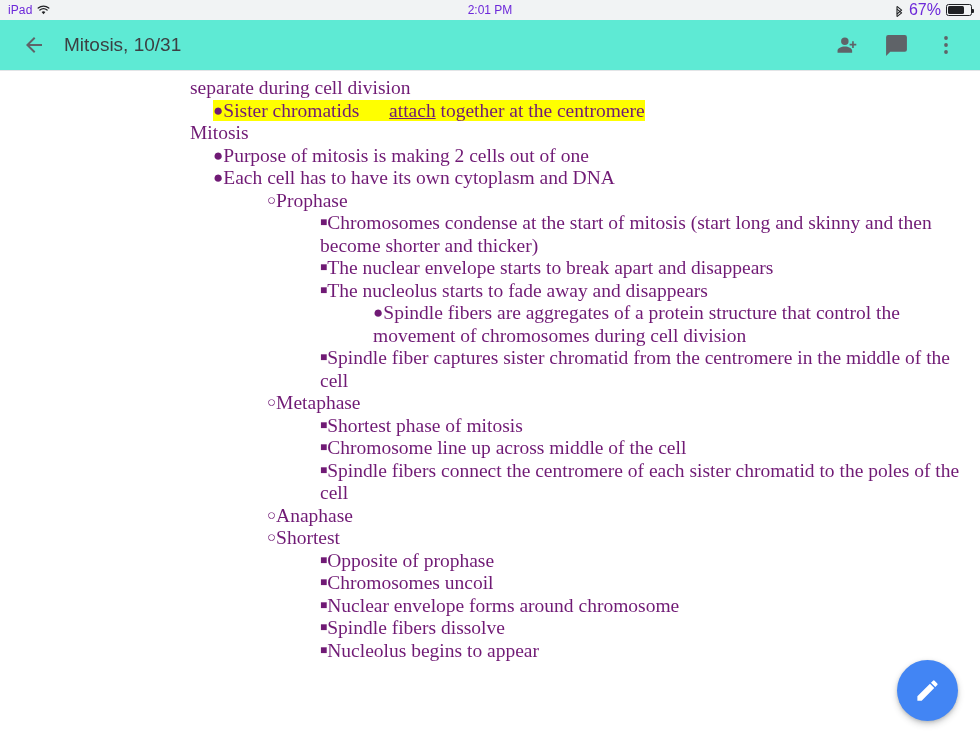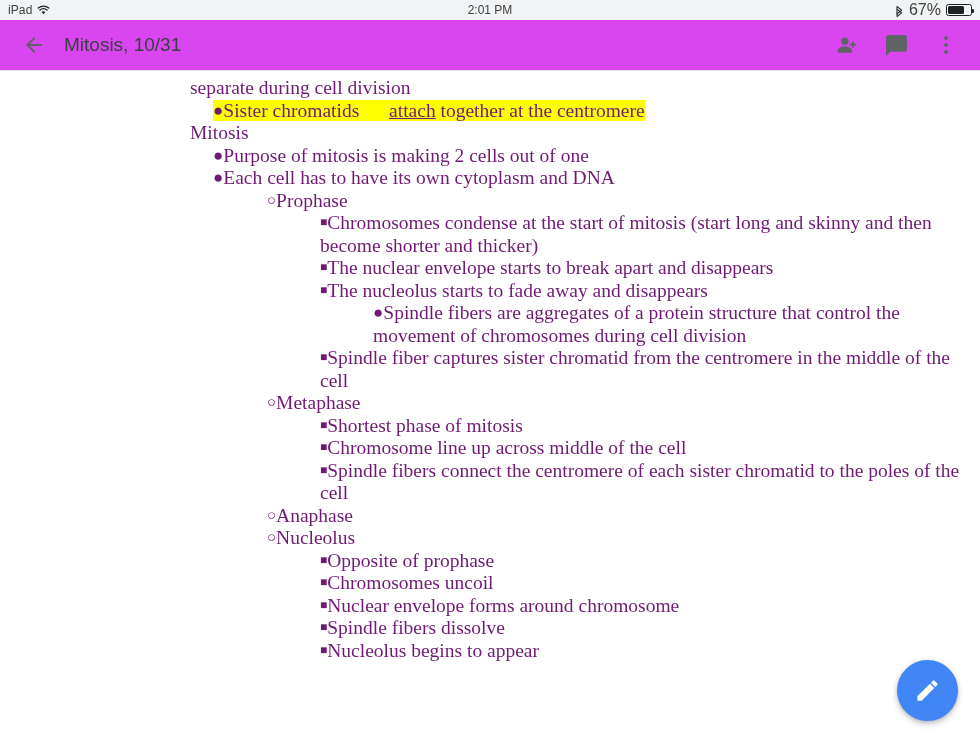--- a/index.html
+++ b/index.html
@@ -13,21 +13,21 @@
   }
 
   
   .statusbar {
     height: 20px;
     background: #f1f3f4;
     display: flex;
     align-items: center;
     padding: 0 8px;
     font-size: 12px;
-    color: #404040;
+    color: #6d28d9;
     position: relative;
   }
   .sb-left { display: flex; align-items: center; gap: 5px; }
   .sb-device { font-size: 12px; letter-spacing: 0.1px; }
   .sb-center {
     position: absolute;
     left: 0; right: 0;
     text-align: center;
     font-size: 12px;
     font-weight: normal;
@@ -61,21 +61,21 @@
     position: absolute;
     left: 1px; top: 1px; bottom: 1px;
     width: 66%;
     background: #202124;
     border-radius: 1.5px;
   }
 
   
   .toolbar {
     height: 51px;
-    background: #d946ef;
+    background: #5eead4;
     display: flex;
     align-items: center;
     padding: 0 14px;
     border-bottom: 1px solid #e3e5e7;
   }
   .tb-icon {
     width: 40px; height: 40px;
     display: flex; align-items: center; justify-content: center;
     border-radius: 50%;
     cursor: pointer;
@@ -258,21 +258,21 @@
       <div class="item ind3">
         <div class="row"><span class="bullet b-sq"><span>■</span></span><span class="txt">Chromosome line up across middle of the cell</span></div>
       </div>
       <div class="item ind3">
         <div class="row"><span class="bullet b-sq"><span>■</span></span><span class="txt w-d">Spindle fibers connect the centromere of each sister chromatid to the poles of the cell</span></div>
       </div>
       <div class="item ind2">
         <div class="row"><span class="bullet b-circ"><span>○</span></span><span class="txt">Anaphase</span></div>
       </div>
       <div class="item ind2">
-        <div class="row"><span class="bullet b-circ"><span>○</span></span><span class="txt">Nucleolus</span></div>
+        <div class="row"><span class="bullet b-circ"><span>○</span></span><span class="txt">Shortest</span></div>
       </div>
       <div class="item ind3">
         <div class="row"><span class="bullet b-sq"><span>■</span></span><span class="txt">Opposite of prophase</span></div>
       </div>
       <div class="item ind3">
         <div class="row"><span class="bullet b-sq"><span>■</span></span><span class="txt">Chromosomes uncoil</span></div>
       </div>
       <div class="item ind3">
         <div class="row"><span class="bullet b-sq"><span>■</span></span><span class="txt">Nuclear envelope forms around chromosome</span></div>
       </div>

